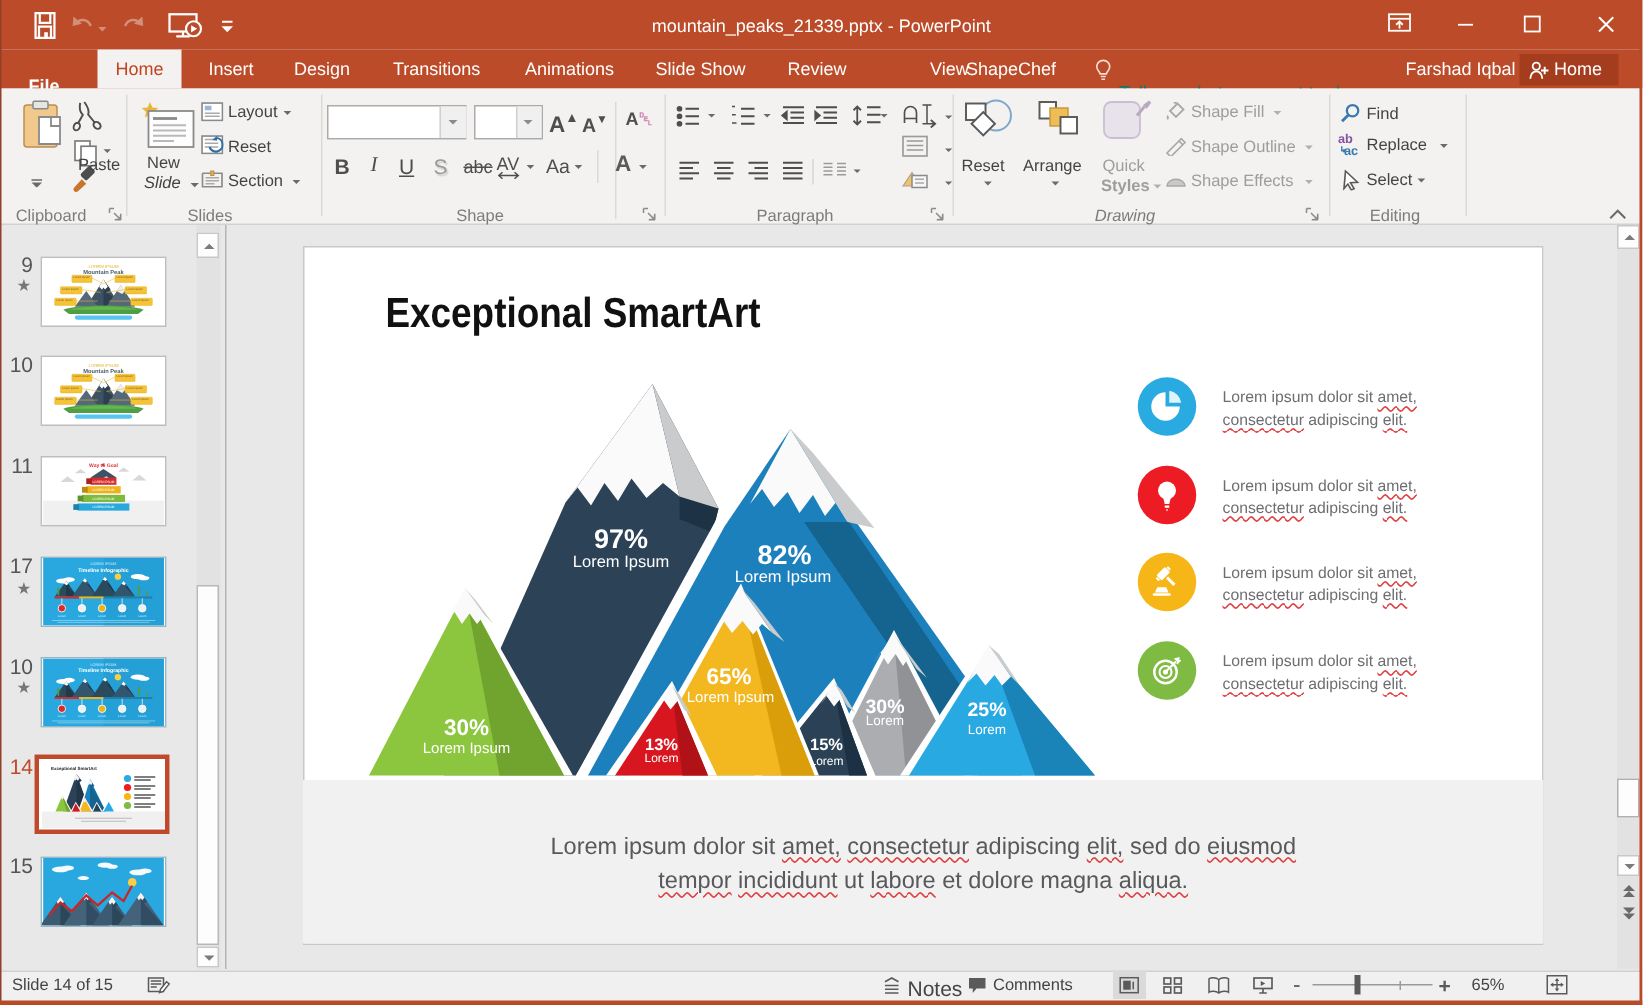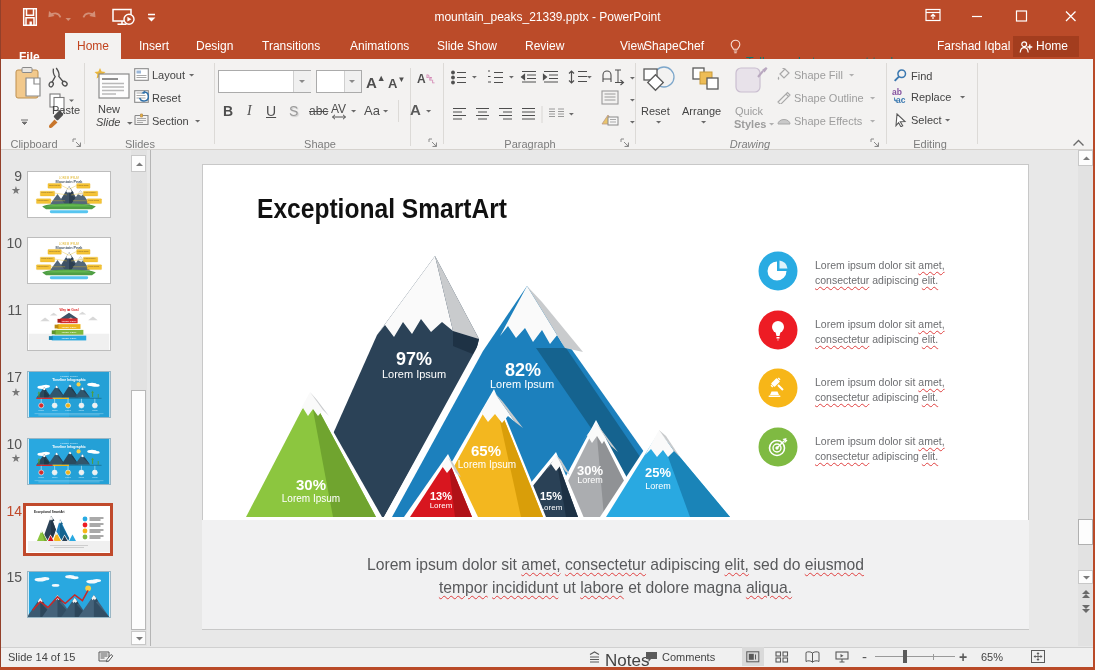--- a/index.html
+++ b/index.html
@@ -829,21 +829,21 @@
   <g stroke="#5a5a5a" fill="none" stroke-width="1">
     <path d="M1 2 h10 v9 h-10 z M2.5 4 h7 M2.5 6 h7 M2.5 8 h4"></path>
     <path d="M9 9.5 l4-5 1.8 1.4 -4 5 -2.4 0.8 z" fill="#fff"></path>
   </g>
 </svg>
 <svg class="abs" style="left:588px;top:651px" width="13" height="12" viewBox="0 0 13 12">
   <g stroke="#5a5a5a" fill="none" stroke-width="1.1">
       <path d="M2 3.5 L6.5 1 L11 3.5 M2 6 h9 M2 8.5 h9 M2 11 h9"></path>
     </g>
 </svg>
-<div class="abs" style="left:605px;top:651px;font-size:17px;color:#444;">Notes</div>
+<div class="abs" style="left:605px;top:651px;font-size:14px;color:#444;">Notes</div>
 <svg class="abs" style="left:645px;top:651px" width="13" height="12" viewBox="0 0 13 12">
   <path d="M1 1 h11 v7 h-6 l-2.5 3 v-3 h-2.5 z" fill="#5a5a5a"></path>
 </svg>
 <div class="abs" style="left:662px;top:651px;font-size:11px;color:#444;">Comments</div>
 <div class="abs" style="left:742px;top:647px;width:22px;height:19px;background:#dadada;"></div>
 <svg class="abs" style="left:746px;top:651px" width="14" height="12" viewBox="0 0 14 12">
   <g stroke="#5a5a5a" fill="none" stroke-width="1">
       <rect x="0.8" y="0.8" width="12" height="10"></rect>
       <rect x="2.8" y="2.8" width="5" height="6" fill="#5a5a5a" stroke="none"></rect>
       <path d="M9.5 3.5 v5"></path>

